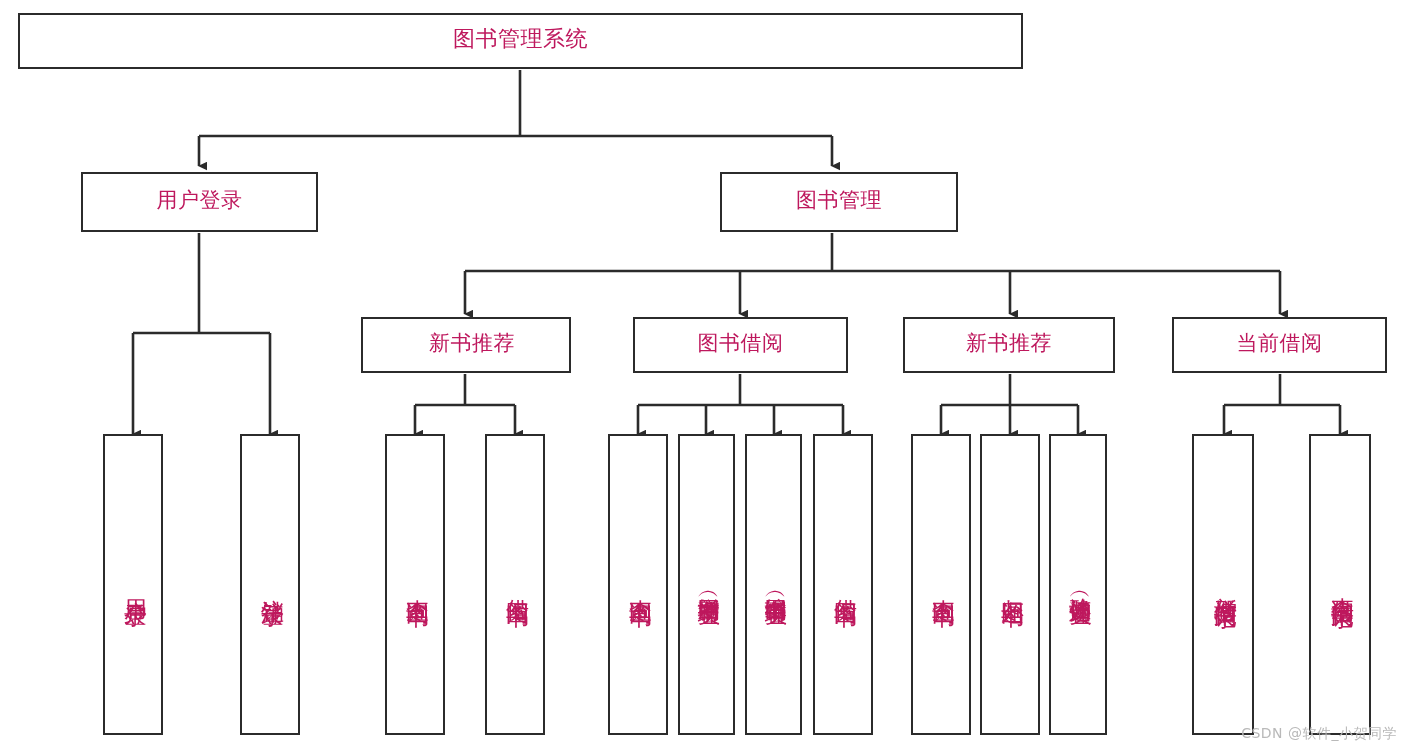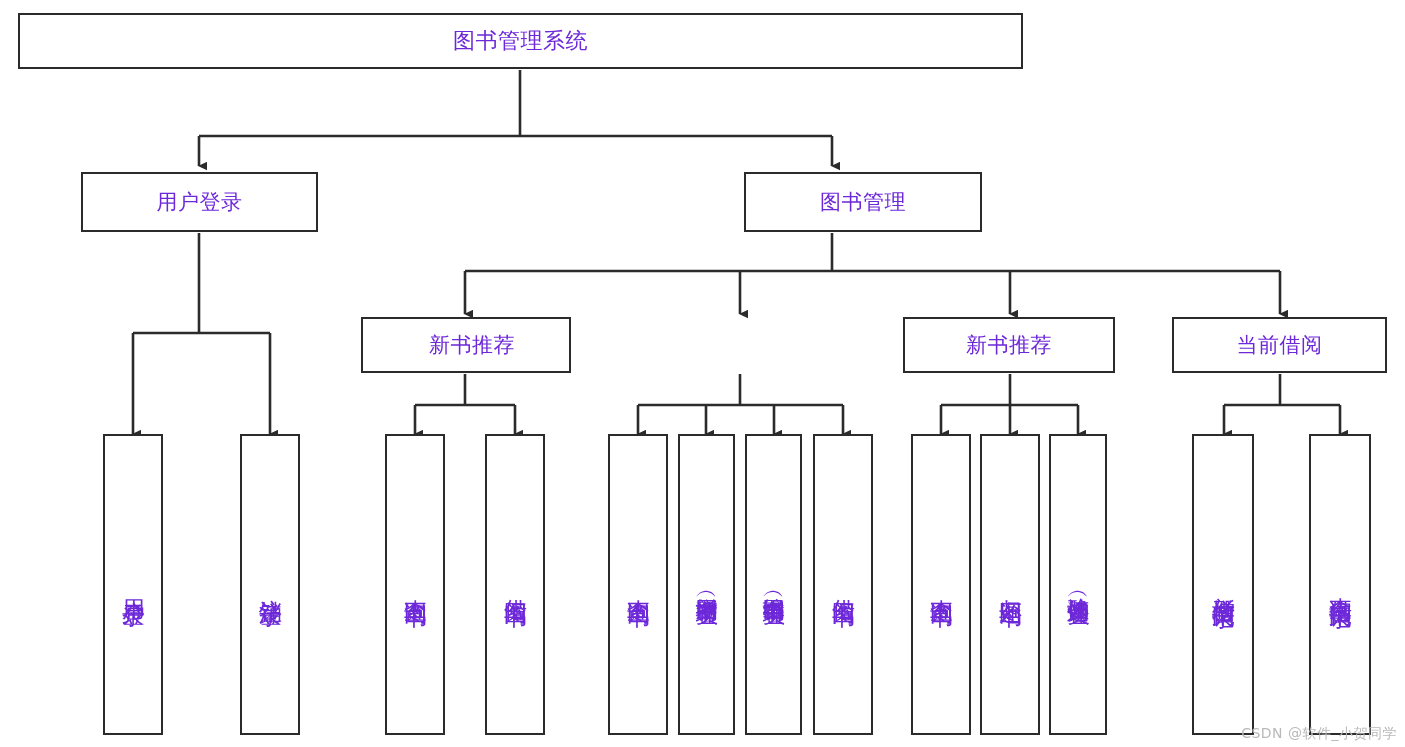--- a/index.html
+++ b/index.html
@@ -27,22 +27,23 @@
     pointer-events: none;
   }
   .node {
     position: absolute;
     box-sizing: border-box;
     background: #ffffff;
     border: 2px solid #2b2b2b;
     display: flex;
     align-items: center;
     justify-content: center;
-    color: #6d28d9;
+    color: #be185d;
     z-index: 2;
+    font-family: Liberation Mono, monospace;
   }
   .node .label {
     display: block;
     text-align: center;
     line-height: 1.18;
     letter-spacing: 0.5px;
   }
   .node.horiz .label {
     font-size: 21px;
   }
@@ -135,28 +136,31 @@
   </svg>
 
   <div class="node horiz root" style="left:18px; top:13px; width:1005px; height:56px;">
     <span class="label">图书管理系统</span>
   </div>
 
   <div class="node horiz" style="left:81px; top:172px; width:237px; height:60px;">
     <span class="label">用户登录</span>
   </div>
 
-  <div class="node horiz" style="left:744px; top:172px; width:238px; height:60px;">
+  <div class="node horiz" style="left:720px; top:172px; width:238px; height:60px;">
     <span class="label">图书管理</span>
   </div>
 
   <div class="node horiz" style="left:361px; top:317px; width:210px; height:56px;padding-left:12px;">
     <span class="label">新书推荐</span>
   </div>
 
+  <div class="node horiz" style="left:633px; top:317px; width:215px; height:56px;">
+    <span class="label">图书借阅</span>
+  </div>
 
   <div class="node horiz" style="left:903px; top:317px; width:212px; height:56px;">
     <span class="label">新书推荐</span>
   </div>
 
   <div class="node horiz" style="left:1172px; top:317px; width:215px; height:56px;">
     <span class="label">当前借阅</span>
   </div>
 
   <div class="node vert" style="left:103px; top:434px; width:60px; height:301px;">

